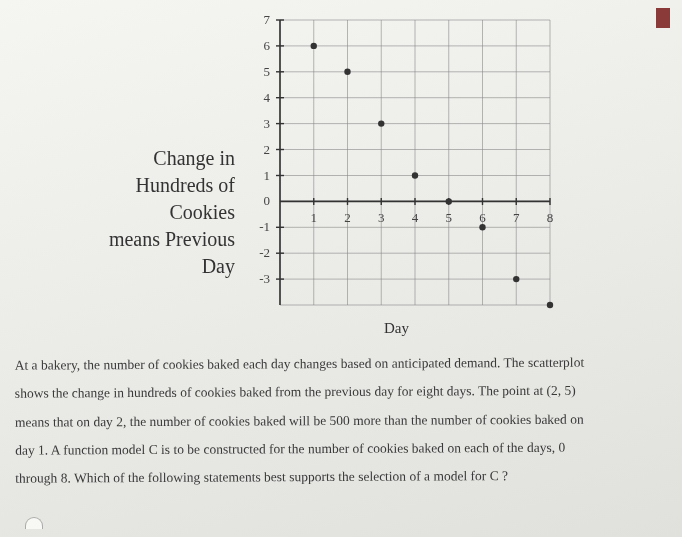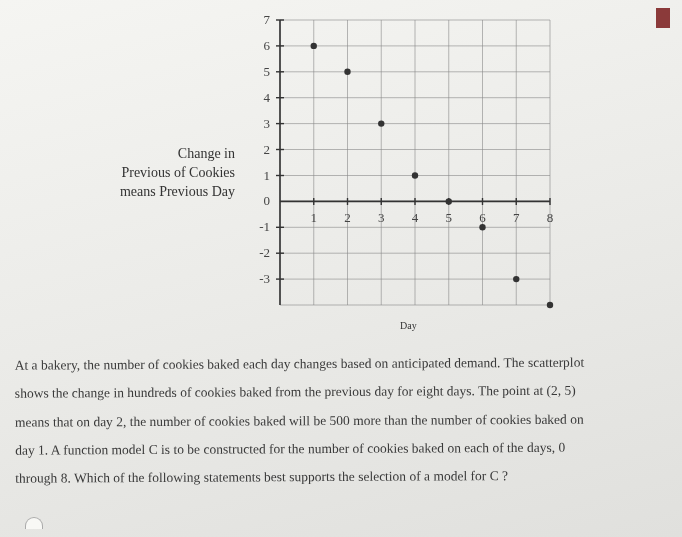--- a/index.html
+++ b/index.html
@@ -26,29 +26,29 @@
       left: 80px;
       width: 520px;
       height: 320px;
     }
     .y-axis-label {
       position: absolute;
       left: 0;
       top: 130px;
       width: 155px;
       text-align: right;
-      font-size: 14px;
+      font-size: 20px;
       line-height: 1.35;
       color: #333;
     }
     .x-axis-label {
       position: absolute;
-      left: 320px;
+      left: 304px;
       top: 305px;
-      font-size: 10px;
+      font-size: 15px;
       color: #333;
     }
     .plot-area {
       position: absolute;
       left: 195px;
       top: 0;
       width: 290px;
       height: 300px;
     }
     .grid {
@@ -98,21 +98,21 @@
     }
   </style>
 </head>
 <body>
 
 <div class="bookmark"></div>
 
 <div class="chart-container">
   <div class="y-axis-label">
     <span>Change in</span><br>
-    <span>Previous of Cookies</span><br>
+    <span>Hundreds of Cookies</span><br>
     <span>means Previous Day</span>
   </div>
 
   <div class="plot-area">
     <svg class="grid" viewBox="0 0 290 300">
 
       <g stroke="#888" stroke-width="0.6">
 
         <line x1="5" y1="5" x2="5" y2="290"></line>
         <line x1="38.75" y1="5" x2="38.75" y2="290"></line>

